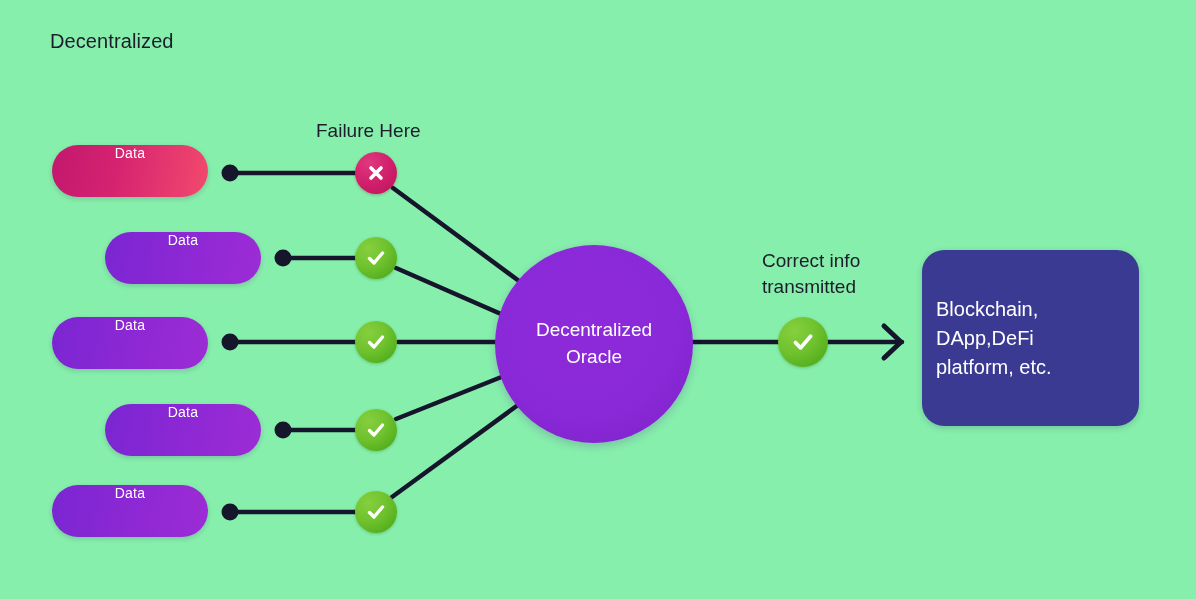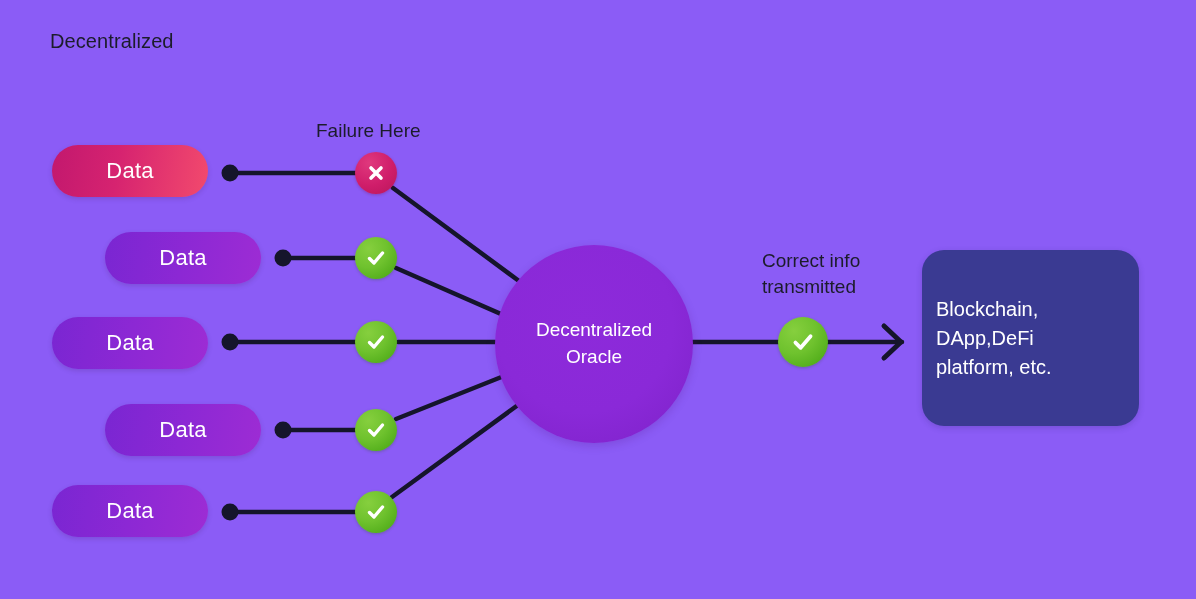--- a/index.html
+++ b/index.html
@@ -8,21 +8,21 @@
     background: #ffffff;
   }
   body {
     font-family: "Liberation Sans", sans-serif;
     -webkit-font-smoothing: antialiased;
   }
   #canvas {
     position: relative;
     width: 1196px;
     height: 599px;
-    background: #8b5cf6;
+    background: #86efac;
     overflow: hidden;
   }
 
   
   .page-title {
     position: absolute;
     left: 50px;
     top: 30px;
     font-size: 20px;
     color: #1c1c2b;
@@ -40,24 +40,23 @@
     pointer-events: none;
   }
 
   
   .pill {
     position: absolute;
     width: 156px;
     height: 52px;
     border-radius: 26px;
     display: flex;
-    align-items: center;
     justify-content: center;
     color: #ffffff;
-    font-size: 22px;
+    font-size: 14px;
     letter-spacing: 0.2px;
     box-shadow: 0 2px 5px rgba(60,20,80,0.18);
   }
   .pill.pink {
     background: linear-gradient(100deg, #c2186e 0%, #d62370 42%, #f24a6d 100%);
   }
   .pill.purple {
     background: linear-gradient(100deg, #7a26d2 0%, #8c28d4 50%, #9d2cd4 100%);
   }
 

